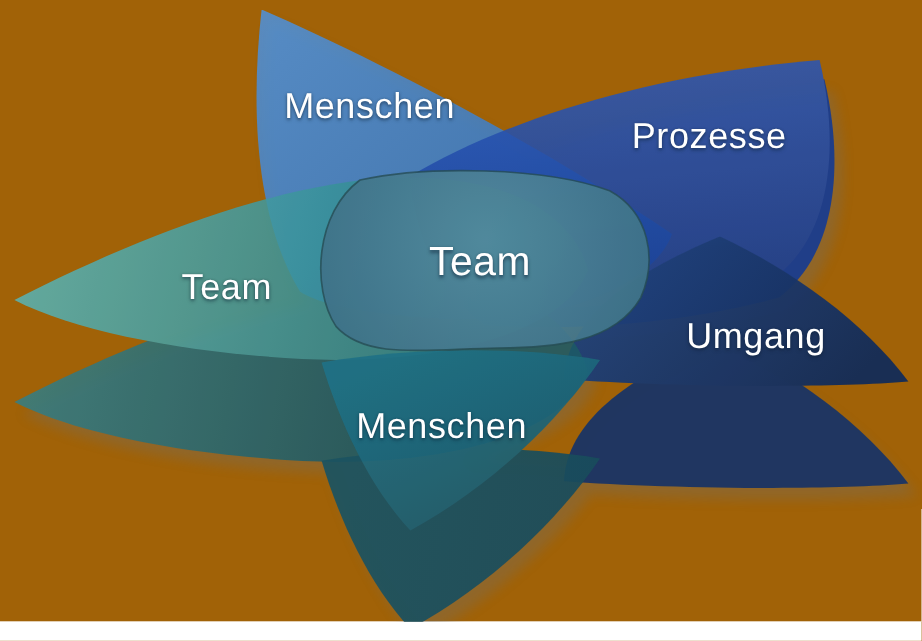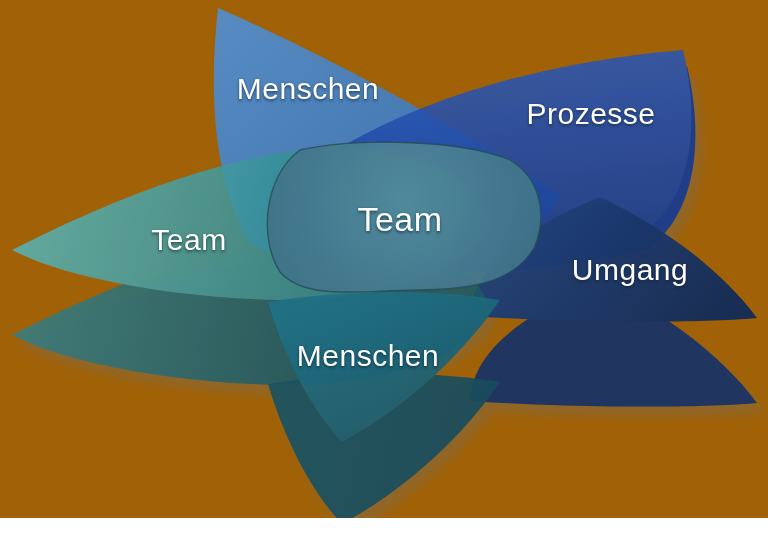--- a/index.html
+++ b/index.html
@@ -21,21 +21,21 @@
     letter-spacing: 0.5px;
     white-space: nowrap;
     text-shadow: 0 2px 3px rgba(15, 35, 55, 0.55), 0 0 2px rgba(15, 35, 55, 0.25);
     pointer-events: none;
   }
   .center-label { font-size: 34px; }
   .lbl-menschen { left: 308px; top:  89px; }
   .lbl-aufgaben { left: 591px; top: 114px; }
   .lbl-ziel     { left: 189px; top: 240px; }
   .lbl-team     { left: 400px; top: 219px; }
-  .lbl-umgang   { left: 630px; top: 270px; }
+  .lbl-umgang   { left: 630px; top: 281px; }
   .lbl-prozesse { left: 368px; top: 356px; }
 </style>
 </head>
 <body>
 
 <div id="stage">
 
   <svg id="artwork" viewBox="0 0 768 534" width="768" height="534" xmlns="http://www.w3.org/2000/svg">
     <defs>
       <path id="pMen" d="M 218,8 C 310,48 450,120 560,195 C 545,237 470,266 400,266 C 335,266 272,258 250,243 C 212,180 209,88 218,8 Z"></path>

